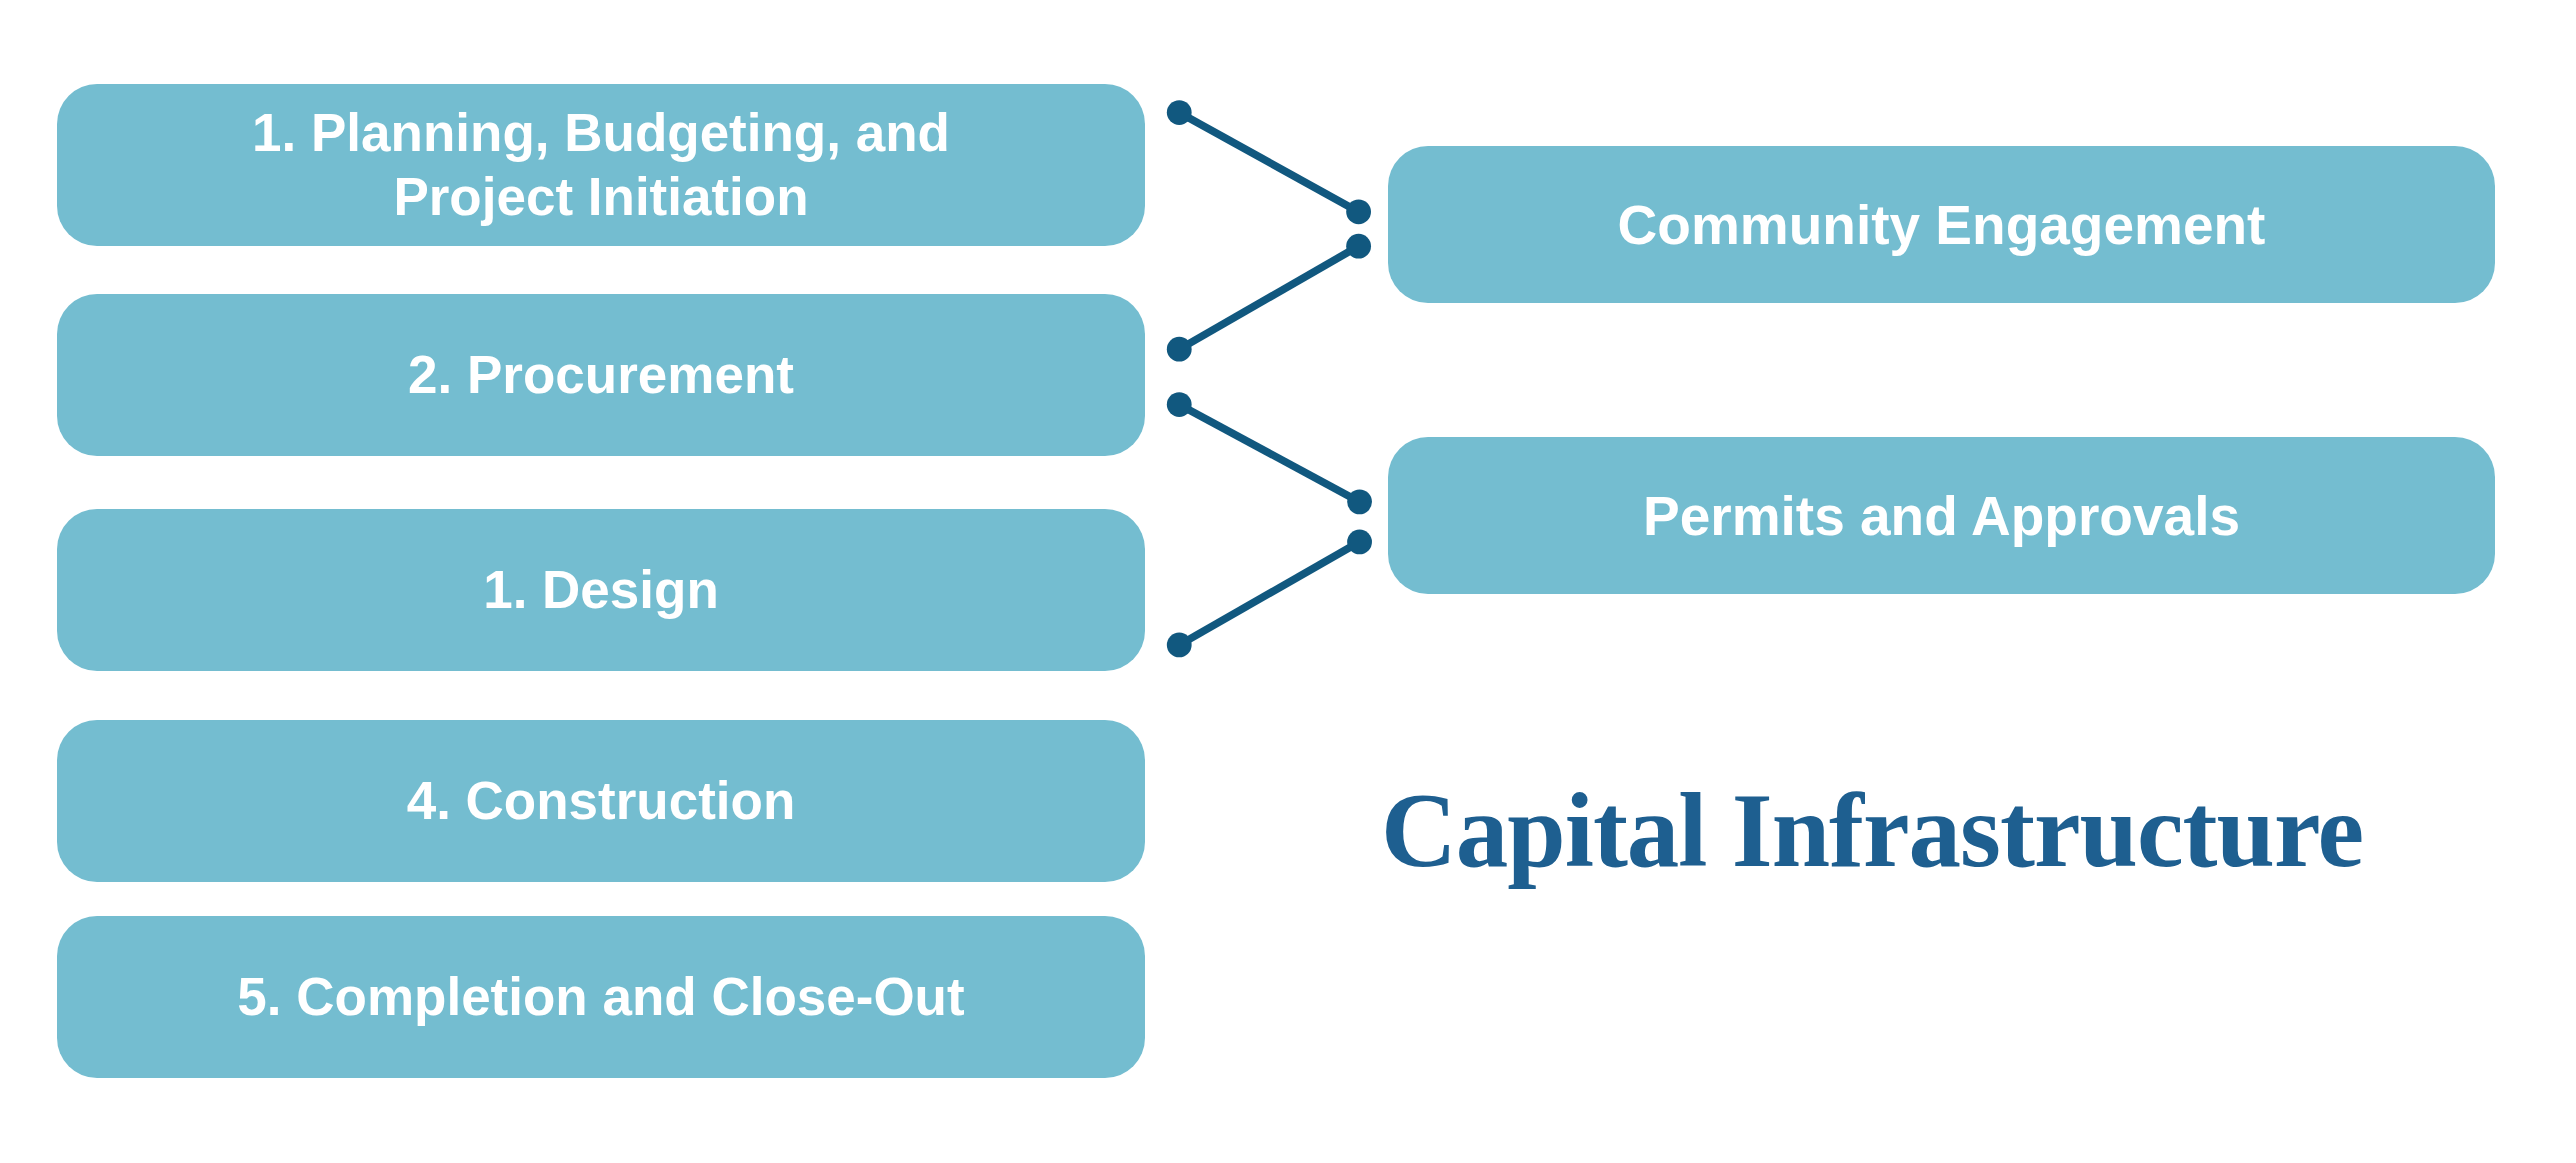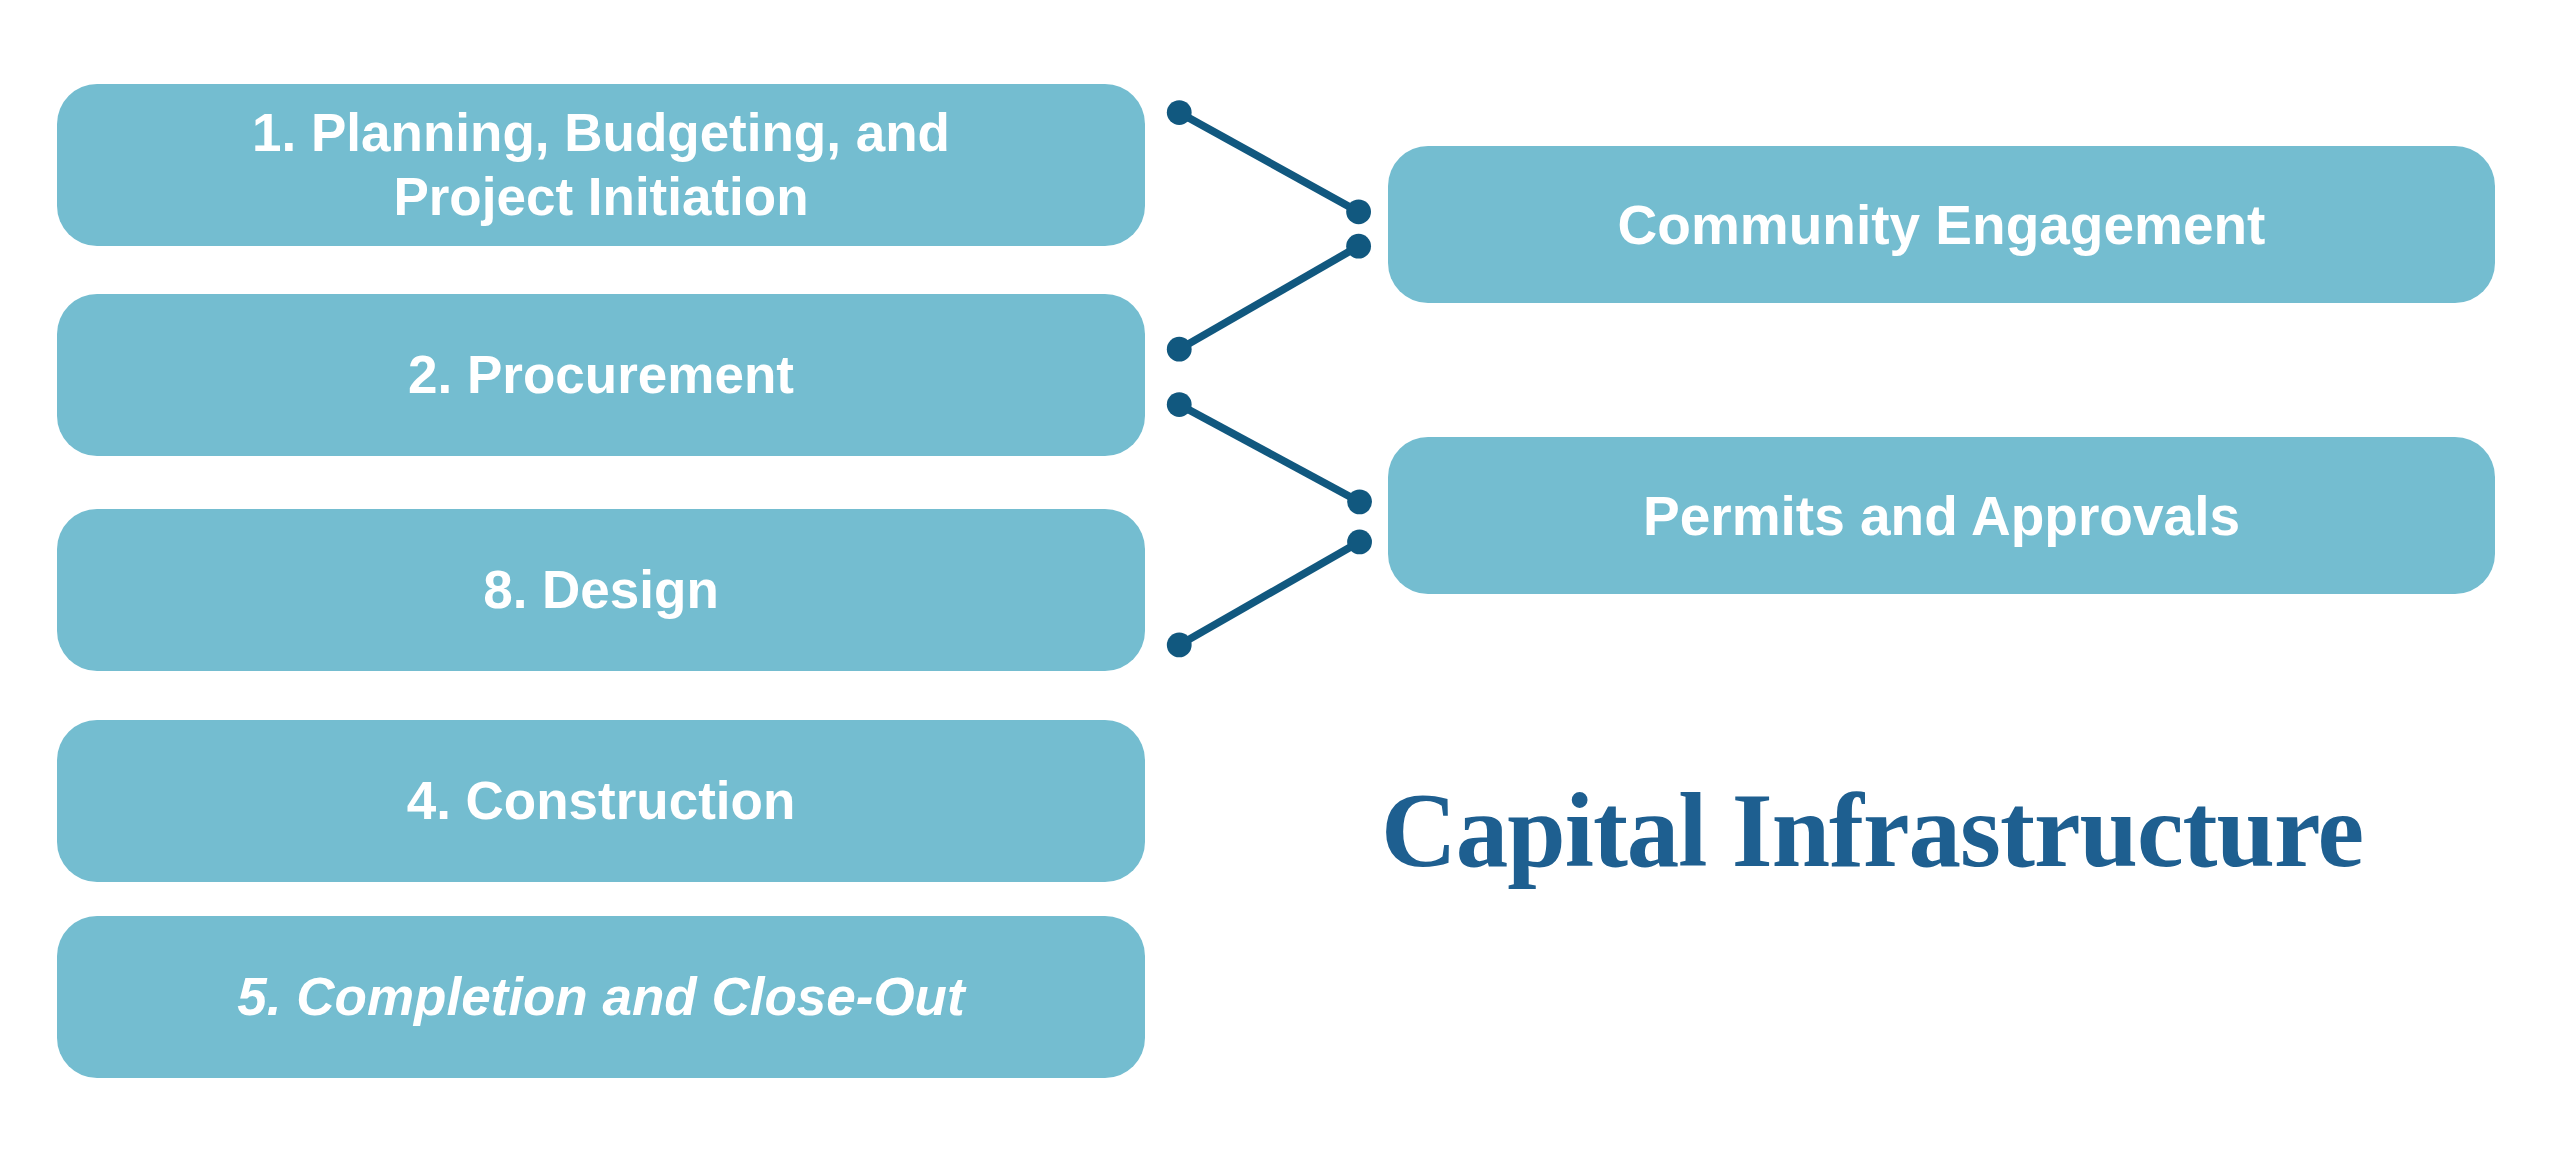--- a/index.html
+++ b/index.html
@@ -57,21 +57,21 @@
     left: 1388px;
     width: 1107px;
     height: 157px;
     font-size: 55px;
     padding: 8px 38px;
   }
   #stage-1 { top: 84px; }
   #stage-2 { top: 294px; }
   #stage-3 { top: 509px; }
   #stage-4 { top: 720px; }
-  #stage-5 { top: 916px; font-style: italic; }
+  #stage-5 { top: 916px; }
   #side-community { top: 146px; }
   #side-permits { top: 437px; }
   .diagram-title {
     position: absolute;
     left: 1381px;
     top: 761px;
     color: var(--title-text);
     font-size: 105px;
     font-weight: bold;
     line-height: 139px;
@@ -98,21 +98,21 @@
     <circle cx="1236" cy="424" r="13"></circle>
     <circle cx="1425" cy="526" r="13"></circle>
     <circle cx="1425" cy="568" r="13"></circle>
     <circle cx="1236" cy="676" r="13"></circle>
   </svg>
 
   <div class="node stage-box" id="stage-1">1. Planning, Budgeting, and Project Initiation</div>
 
   <div class="node stage-box" id="stage-2">2. Procurement</div>
 
-  <div class="node stage-box" id="stage-3">8. Design</div>
+  <div class="node stage-box" id="stage-3">1. Design</div>
 
   <div class="node stage-box" id="stage-4">4. Construction</div>
 
   <div class="node stage-box" id="stage-5">5. Completion and Close-Out</div>
 
   <div class="node side-box" id="side-community">Community Engagement</div>
 
   <div class="node side-box" id="side-permits">Permits and Approvals</div>
 
   <div class="diagram-title">

